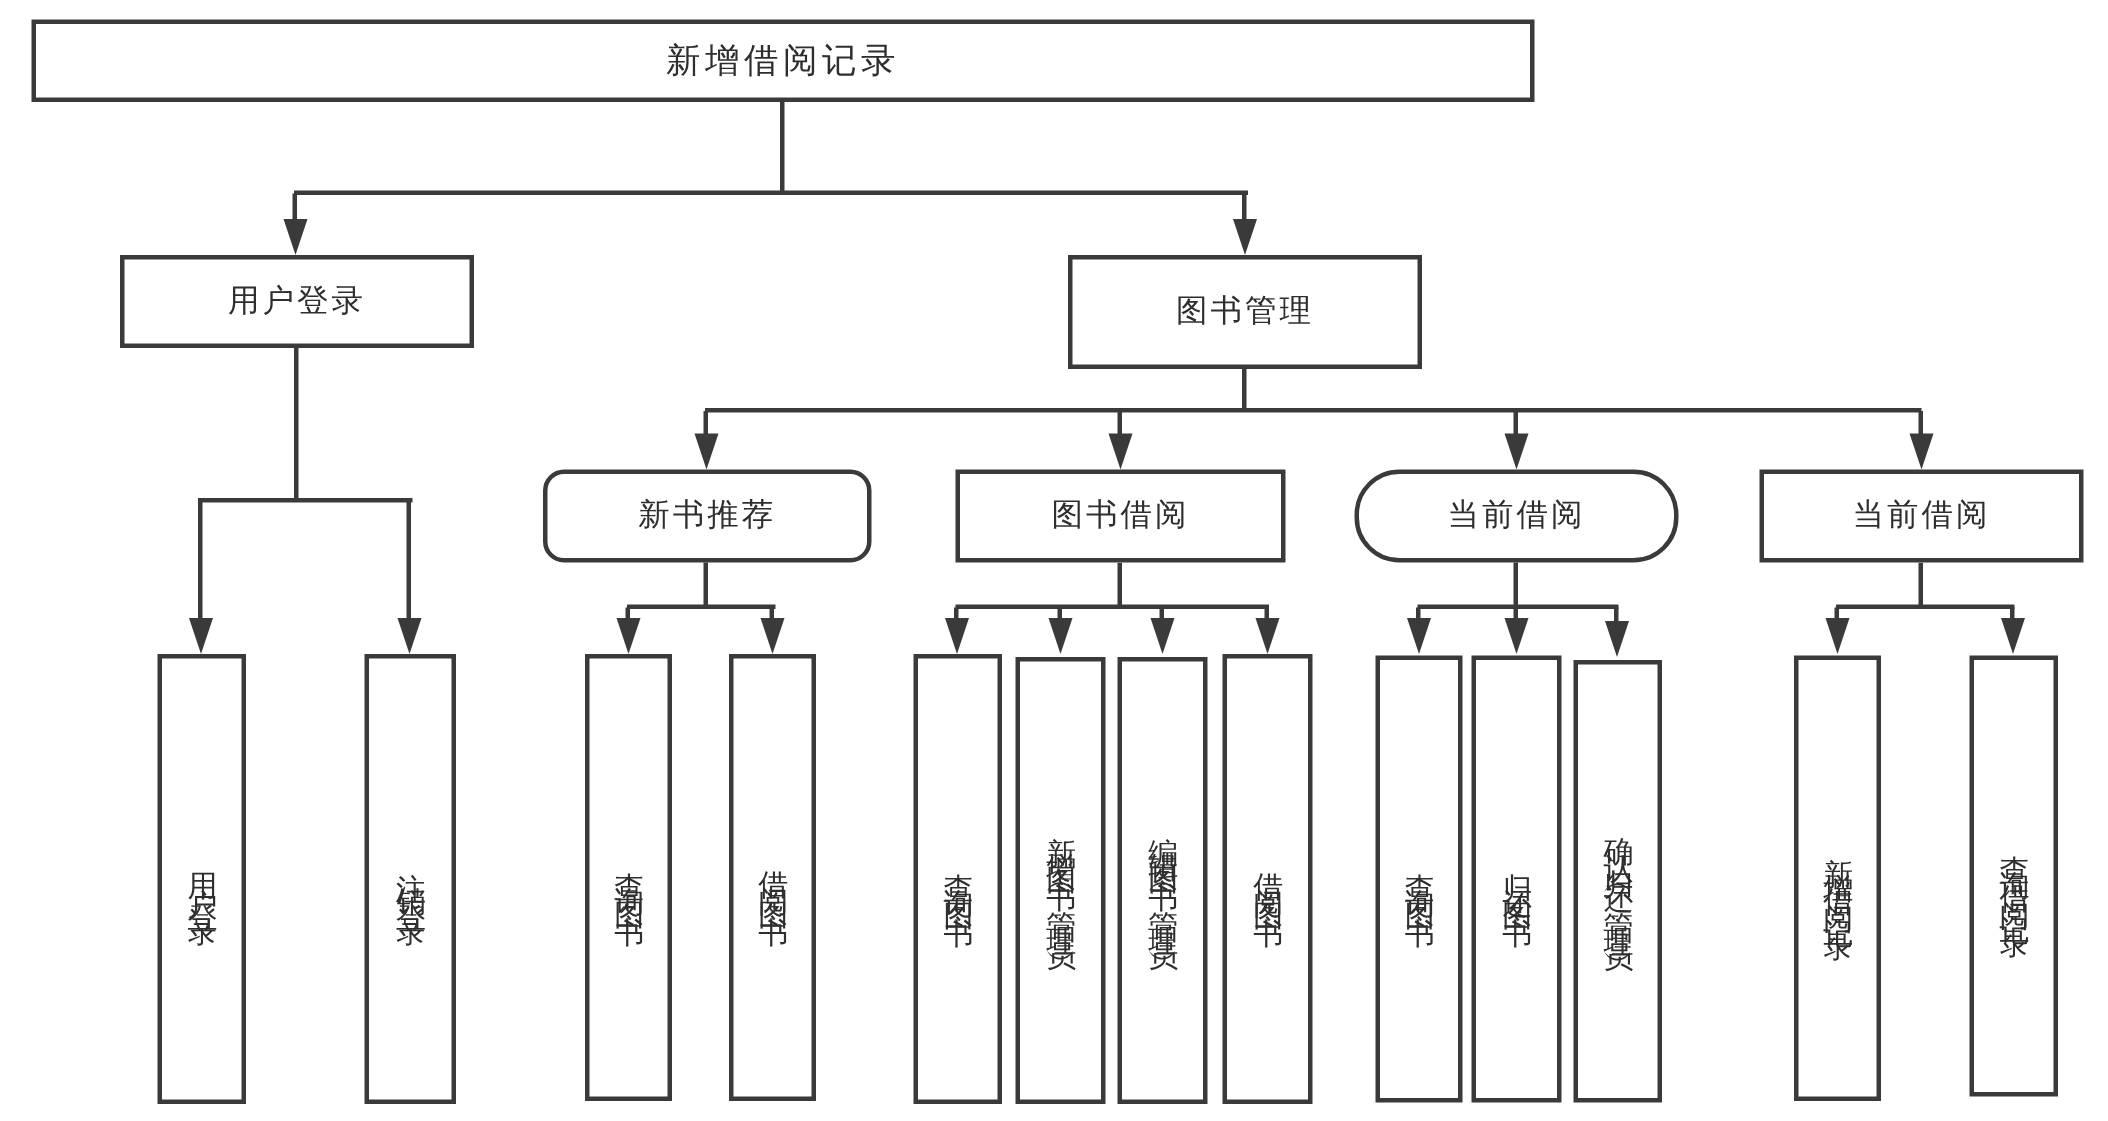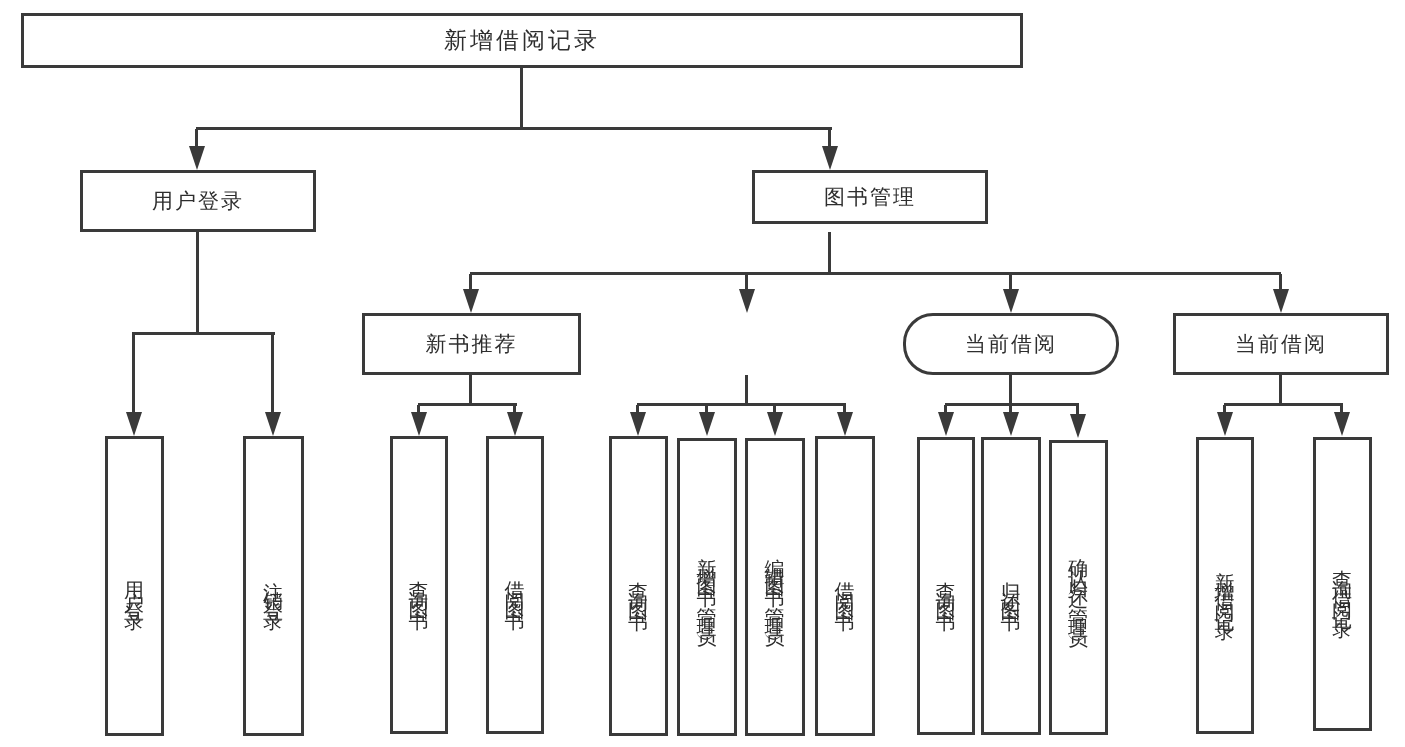--- a/index.html
+++ b/index.html
@@ -99,26 +99,27 @@
   <div class="vline" style="left:1279px;top:375px;height:30px;"></div>
   <div class="hline" style="left:1224px;top:403px;width:119px;"></div>
   <div class="vline" style="left:1223px;top:405px;height:9px;"></div>
   <div class="arrow" style="left:1217px;top:412px;"></div>
   <div class="vline" style="left:1340px;top:405px;height:9px;"></div>
   <div class="arrow" style="left:1334px;top:412px;"></div>
 
   <div class="box root" style="left:21px;top:13px;width:1002px;height:55px;">新增借阅记录</div>
 
   <div class="box h" style="left:80px;top:170px;width:236px;height:62px;">用户登录</div>
-  <div class="box h" style="left:752px;top:170px;width:236px;height:54px;">图书管理</div>
+  <div class="box h" style="left:712px;top:170px;width:236px;height:76px;">图书管理</div>
 
   <div class="box v" style="left:105px;top:436px;width:59px;height:300px;">用户登录</div>
   <div class="box v" style="left:243px;top:436px;width:61px;height:300px;">注销登录</div>
 
-  <div class="box h" style="left:362px;top:313px;width:219px;height:62px;">新书推荐</div>
+  <div class="box h" style="left:362px;top:313px;width:219px;height:62px;border-radius:14px;">新书推荐</div>
+  <div class="box h" style="left:637px;top:313px;width:220px;height:62px;">图书借阅</div>
   <div class="box h" style="left:903px;top:313px;width:216px;height:62px;border-radius:30px;">当前借阅</div>
   <div class="box h" style="left:1173px;top:313px;width:216px;height:62px;">当前借阅</div>
 
   <div class="box v" style="left:390px;top:436px;width:58px;height:298px;">查询图书</div>
   <div class="box v" style="left:486px;top:436px;width:58px;height:298px;">借阅图书</div>
 
   <div class="box v" style="left:609px;top:436px;width:59px;height:300px;">查询图书</div>
   <div class="box v" style="left:677px;top:438px;width:60px;height:298px;">新增图书（管理员）</div>
   <div class="box v" style="left:745px;top:438px;width:60px;height:298px;">编辑图书（管理员）</div>
   <div class="box v" style="left:815px;top:436px;width:60px;height:300px;">借阅图书</div>

